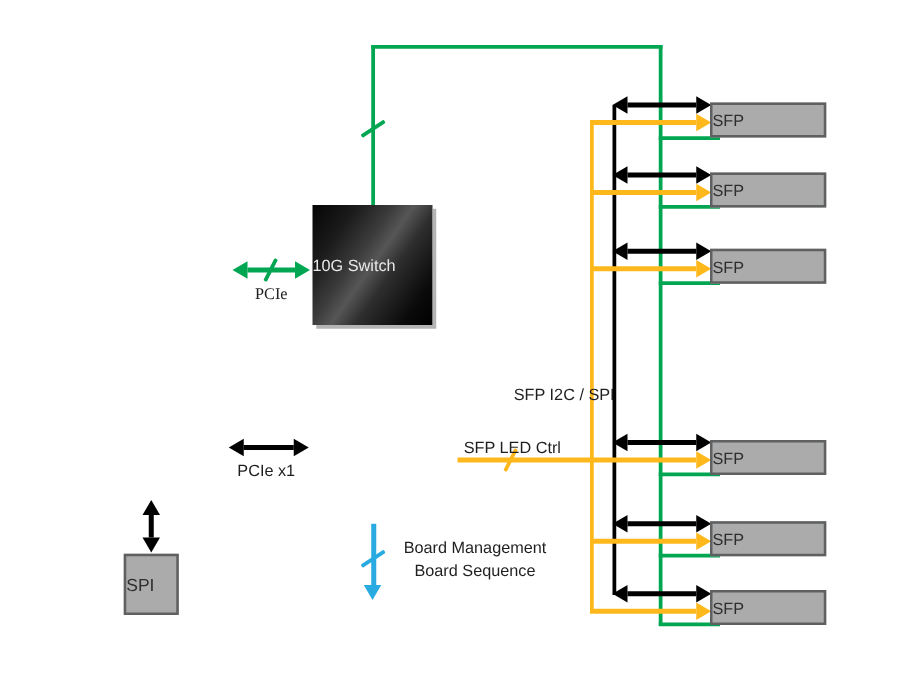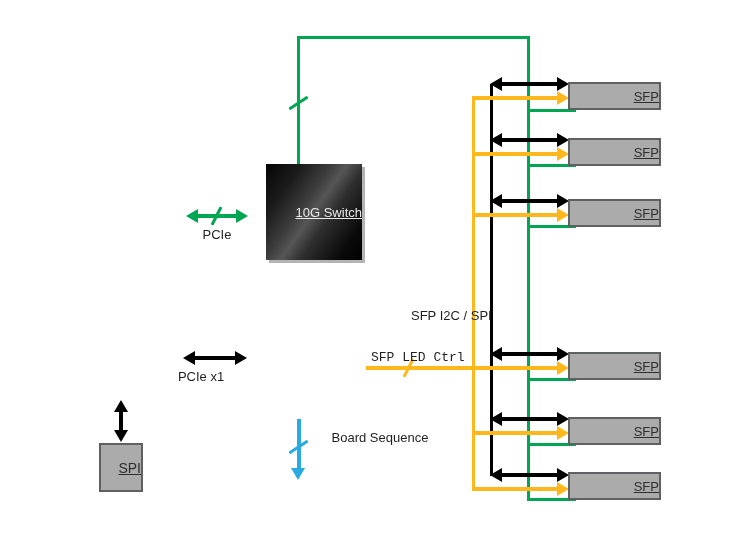--- a/index.html
+++ b/index.html
@@ -1,26 +1,25 @@
 <!DOCTYPE html>
 <html><head>
 <meta charset="utf-8">
 <style>
   html,body{margin:0;padding:0;background:#ffffff;}
   .canvas{
     position:relative;width:733px;height:550px;background:#ffffff;overflow:hidden;
     font-family:"Liberation Sans", sans-serif;
   }
   
-  .blk{position:absolute;display:flex;align-items:center;justify-content:flex-end;box-sizing:border-box;text-decoration:underline;}
+  .blk{position:absolute;display:flex;align-items:center;justify-content:flex-start;box-sizing:border-box;}
   .blk-dark{
     background:linear-gradient(125deg,#050505 0%,#1b1b1b 22%,#3c3c3c 40%,#565656 50%,#2e2e2e 62%,#0a0a0a 85%,#000 100%);
     box-shadow:3px 3px 0 #b4b4b4;
     color:#e9e9e9;
-    margin-left:16px;
   }
   .blk-cpu{left:62px;top:182px;width:115px;height:215px;font-size:14px;}
   .blk-switch{left:250px;top:164px;width:96px;height:96px;font-size:13px;}
   .blk-fpga{
     left:250px;top:303px;width:116px;height:116px;
     border:3px solid #f7a11a;
     background:linear-gradient(135deg,#f2a103 0%,#f8bc38 28%,#ffe9a4 50%,#f8bc38 72%,#f2a103 100%);
     color:#1a1a1a;font-size:14px;
   }
   .blk-gray{background:#ababab;border:2px solid #5f6062;color:#2e2e2e;}
@@ -133,44 +132,45 @@
       <div class="shaft orange"></div>
       <div class="tri tri-right o"></div>
     </div>
 
   <div class="harrow" style="left:186px;top:208px;width:62px;">
       <div class="tri tri-left g"></div>
       <div class="shaft green"></div>
       <div class="tri tri-right g"></div>
     </div>
   <div class="slash slash-steep green" style="left:215px;top:206px;"></div>
-  <div class="lbl lbl-center" style="left:186px;top:227px;width:62px;">PCIe</div>
+  <div class="lbl lbl-center" style="left:186px;top:227px;width:62px;font-family:Liberation Serif, serif;">PCIe</div>
 
   <div class="harrow" style="left:183px;top:350px;width:64px;">
       <div class="tri tri-left"></div>
       <div class="shaft blackln"></div>
       <div class="tri tri-right"></div>
     </div>
-  <div class="lbl lbl-center" style="left:169px;top:369px;width:64px;">PCIe x1</div>
+  <div class="lbl lbl-center" style="left:181px;top:369px;width:64px;">PCIe x1</div>
 
   <div class="varrow" style="left:113px;top:400px;height:42px;">
       <div class="tri tri-up"></div>
       <div class="vshaft blackln"></div>
       <div class="tri tri-down"></div>
     </div>
 
   <div class="seg blueln" style="left:297px;top:419px;width:4px;height:50px;"></div>
   <div class="tri tri-down b seg" style="left:291px;top:468px;"></div>
   <div class="slash slash-flat blueln" style="left:297px;top:436px;"></div>
   <div class="mgmt">
+    <div>Board Management</div>
     <div>Board Sequence</div>
   </div>
 
   <div class="lbl" style="left:371px;top:308px;margin-left:40px;">SFP I2C / SPI</div>
-  <div class="lbl" style="left:371px;top:350px;font-family:Liberation Mono, monospace;">SFP LED Ctrl</div>
+  <div class="lbl" style="left:371px;top:350px;">SFP LED Ctrl</div>
 
   <div class="blk blk-dark blk-switch">
     <span>10G Switch</span>
   </div>
   <div class="blk blk-gray blk-spi">
     <span>SPI</span>
   </div>
 
   <div class="blk blk-gray blk-sfp" style="top:82px;">
       <span>SFP</span>

